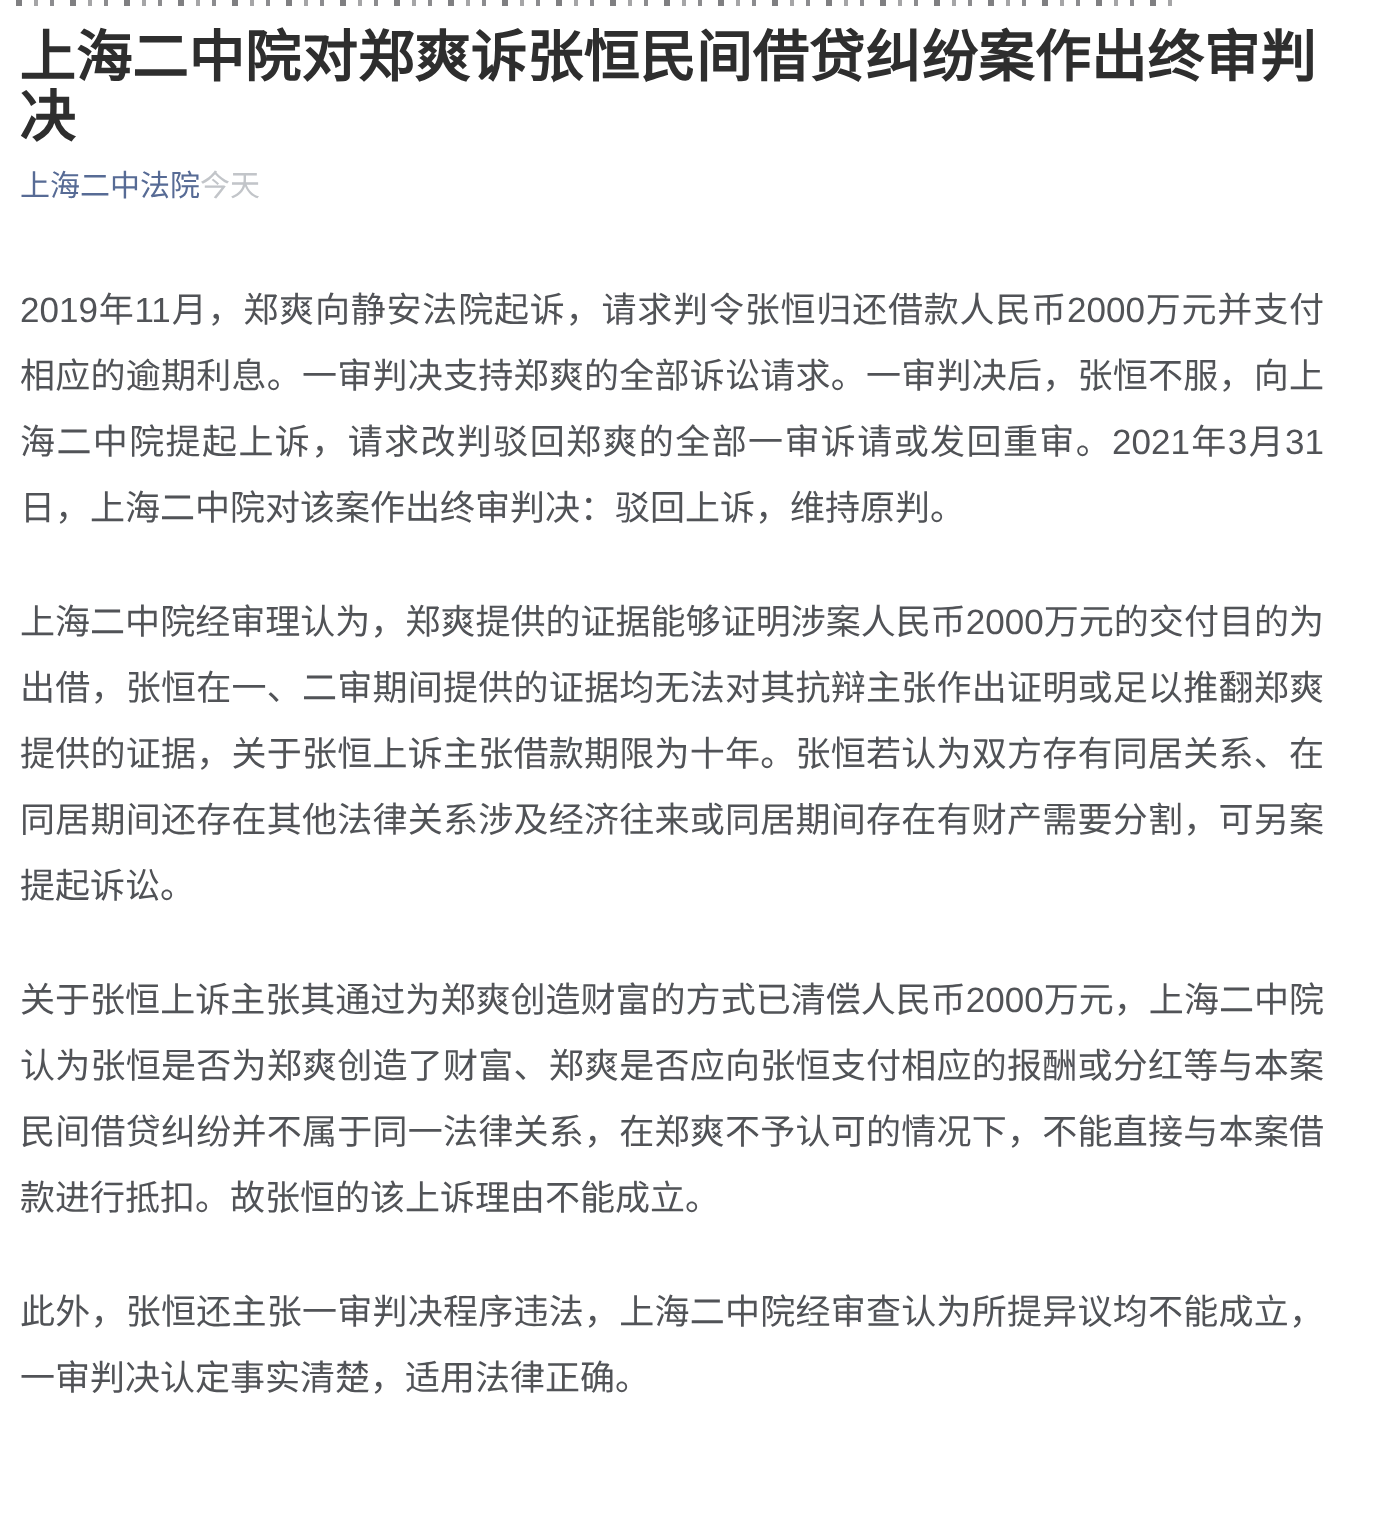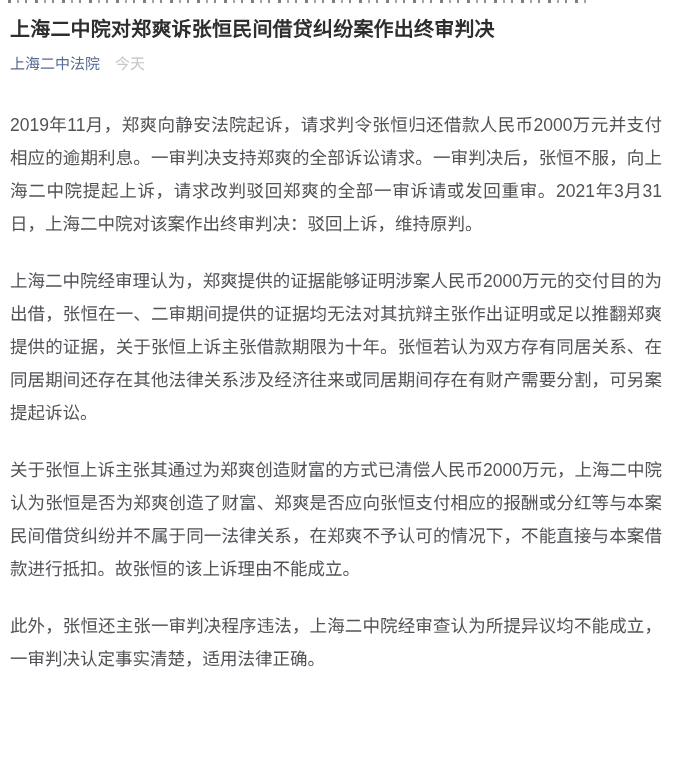--- a/index.html
+++ b/index.html
@@ -24,39 +24,38 @@
     background:
       repeating-linear-gradient(90deg,
         rgba(62,62,66,.78) 0 3px, transparent 3px 9px,
         rgba(62,62,66,.55) 9px 11px, transparent 11px 17px,
         rgba(62,62,66,.7) 17px 19px, transparent 19px 27px);
     opacity:.85;
   }
 
   .article-title{
     margin:4px 0 0 0;
-    font-size:20px;
+    font-size:28px;
     line-height:30px;
     font-weight:700;
     color:var(--title-text);
     letter-spacing:0.2px;
   }
   .byline{
     margin-top:10px;
     display:flex;
     font-size:15px;
     line-height:19px;
   }
   .author{
     color:var(--author-link);
     cursor:pointer;
   }
   .date{
     color:var(--date-text);
-    margin-left:15px;
   }
   .article-body{margin-top:36px;}
   .article-body p{
     margin:0 16px 24px 0;
     font-size:17.5px;
     line-height:33px;
     color:var(--body-text);
     text-align:justify;
     text-justify:inter-ideograph;
     word-break:break-all;

